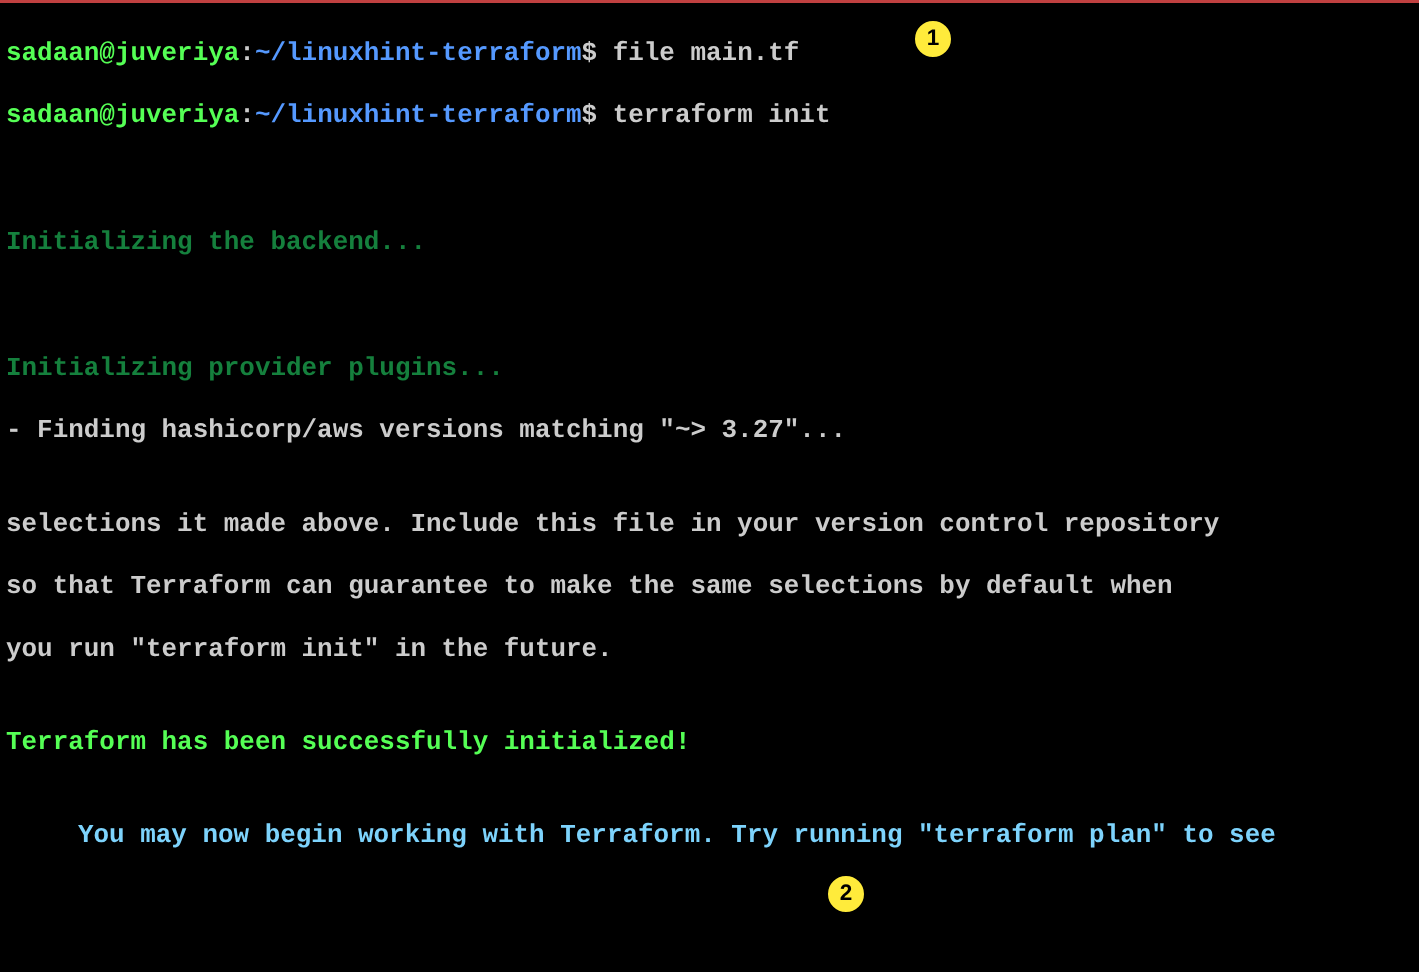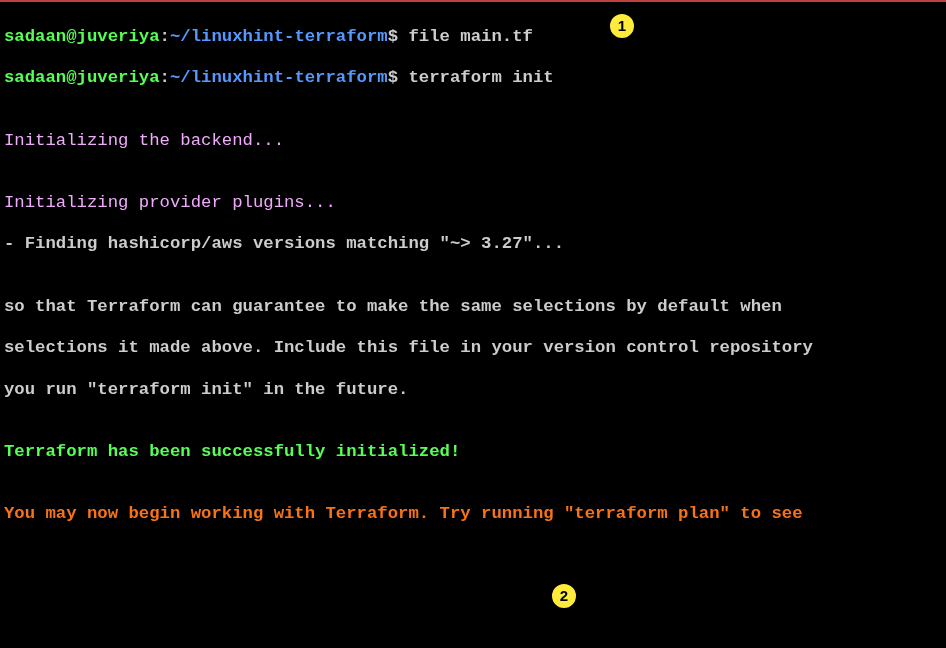--- a/index.html
+++ b/index.html
@@ -17,23 +17,23 @@
     position: relative;
     font-weight: bold;
   }
   .term { white-space: pre; }
   .user { color: #55ff55; text-align: right; }
   .path { color: #5599ff; }
   .colon { color: #ccc; }
   .dollar { color: #ccc; }
   .cmd { color: #ccc; }
   .white { color: #ccc; }
-  .bold-white { color: #f0abfc; font-weight: normal; }
+  .bold-white { color: #15803d; font-weight: bold; margin-top: 22px; }
   .green-bold { color: #55ff55; font-weight: bold; }
-  .green { color: #f97316; }
+  .green { color: #7dd3fc; margin-left: 48px; }
   .badge {
     position: absolute;
     width: 28px;
     height: 28px;
     border-radius: 50%;
     background: #ffeb3b;
     border: 2px solid #000;
     color: #000;
     font-weight: bold;
     font-family: sans-serif;
@@ -50,22 +50,22 @@
 
 <div class="term">
 <div><span class="user">sadaan@juveriya</span><span class="colon">:</span><span class="path">~/linuxhint-terraform</span><span class="dollar">$</span> <span class="cmd">file main.tf</span></div>
 <div><span class="user">sadaan@juveriya</span><span class="colon">:</span><span class="path">~/linuxhint-terraform</span><span class="dollar">$</span> <span class="cmd">terraform init</span></div>
 <div></div>
 <div class="bold-white">Initializing the backend...</div>
 <div></div>
 <div class="bold-white">Initializing provider plugins...</div>
 <div class="white">- Finding hashicorp/aws versions matching "~&gt; 3.27"...</div>
 <div></div>
+<div class="white">selections it made above. Include this file in your version control repository</div>
 <div class="white">so that Terraform can guarantee to make the same selections by default when</div>
-<div class="white">selections it made above. Include this file in your version control repository</div>
 <div class="white">you run "terraform init" in the future.</div>
 <div></div>
 <div class="green-bold">Terraform has been successfully initialized!</div>
 <div></div>
 <div class="green">You may now begin working with Terraform. Try running "terraform plan" to see</div>
 
 
 <div></div>
 
 

